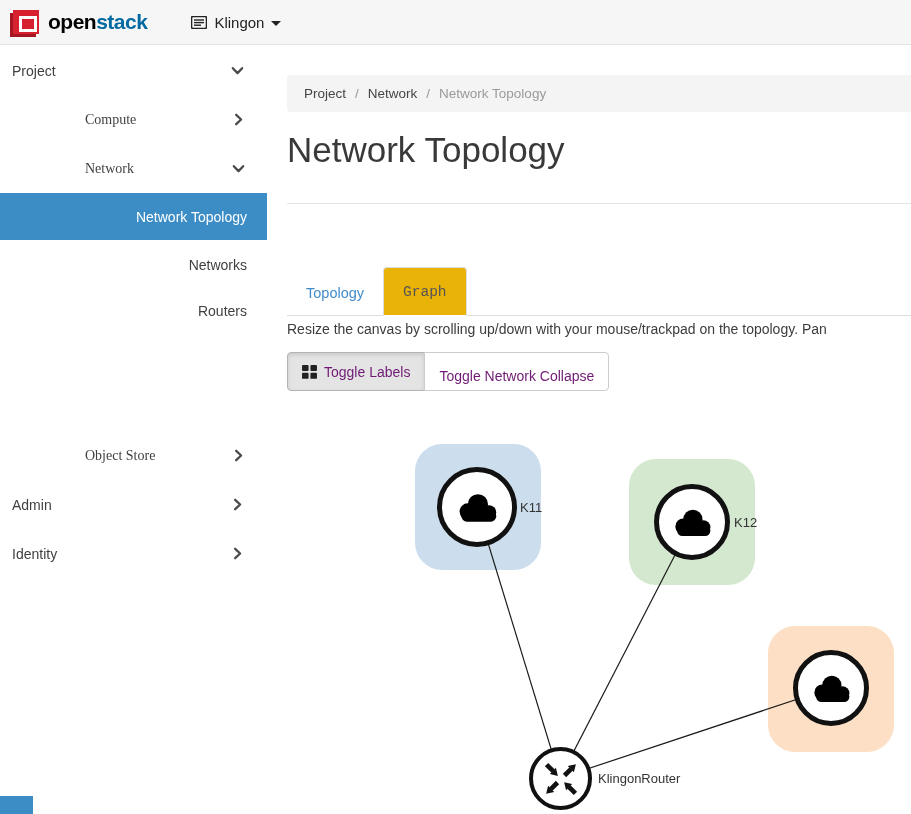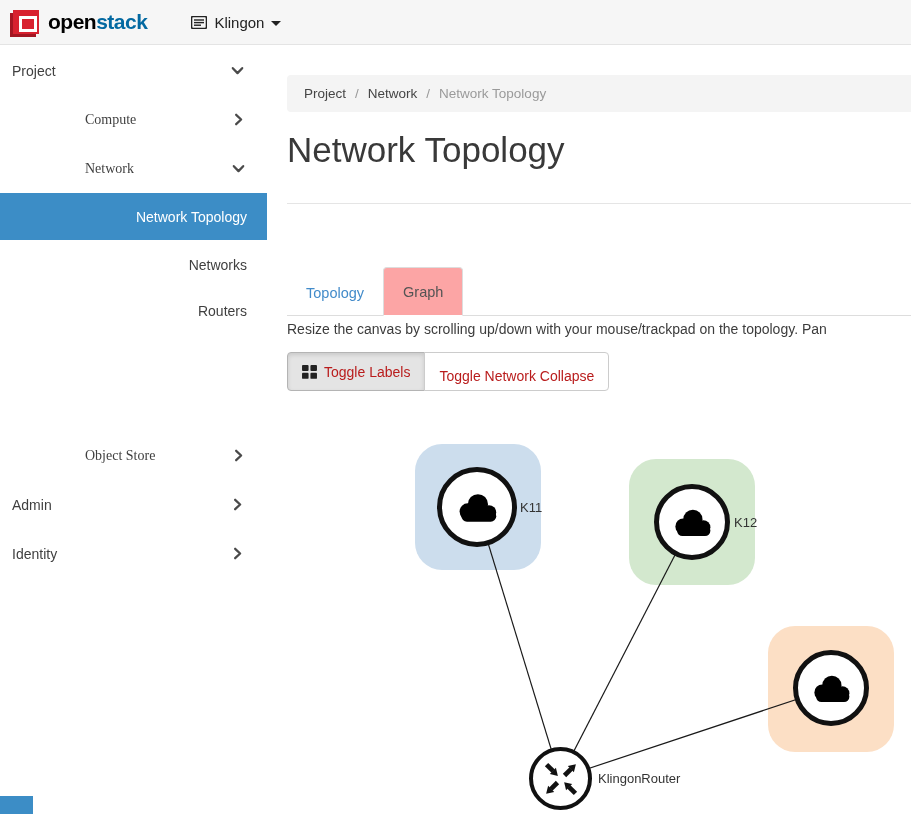--- a/index.html
+++ b/index.html
@@ -70,33 +70,34 @@
   .tabbar {
     position:absolute; top:223px; left:20px; right:0; height:48px;
     display:flex; align-items:flex-end; border-bottom:1px solid #ddd;
   }
   .tab {
     font-size:14.5px; padding:14px 19px 13px; line-height:20px;
     margin-bottom:-1px; cursor:pointer; text-decoration:none;
   }
   .tab-inactive { color:#428bca; }
   .tab-active {
-    color:#545454; background:#fca5a5; border:1px solid #ddd; border-bottom:1px solid #fff;
+    color:#545454; background:#eab308; border:1px solid #ddd; border-bottom:1px solid #fff;
     border-radius:4px 4px 0 0;
+    font-family:Liberation Mono, monospace;
   }
 
   .help-text {
     position:absolute; top:276px; left:20px; right:0; height:20px;
     font-size:14px; color:#3c3c3c; white-space:nowrap; overflow:hidden;
   }
 
   .btn-group { position:absolute; top:307px; left:20px; display:flex; }
   .btn {
     height:39px; display:flex; align-items:center; gap:7px; padding:8px 14px;
-    background:#fff; border:1px solid #ccc; font-size:14px; color:#b91c1c;
+    background:#fff; border:1px solid #ccc; font-size:14px; color:#701a75;
     font-family:"Liberation Sans", sans-serif; cursor:pointer;
   }
   .btn-first { border-radius:4px 0 0 4px; }
   .btn-last { border-radius:0 4px 4px 0; margin-left:-1px;flex-direction:column; }
   .btn-pressed { background:#e4e4e4; border-color:#b4b4b4; box-shadow:inset 0 2px 4px rgba(0,0,0,.12); }
 
   
   .graph { position:absolute; inset:0; }
   .net-bg { position:absolute; width:126px; height:126px; border-radius:27px; z-index:1; }
   .edges { position:absolute; inset:0; z-index:2; pointer-events:none; }

